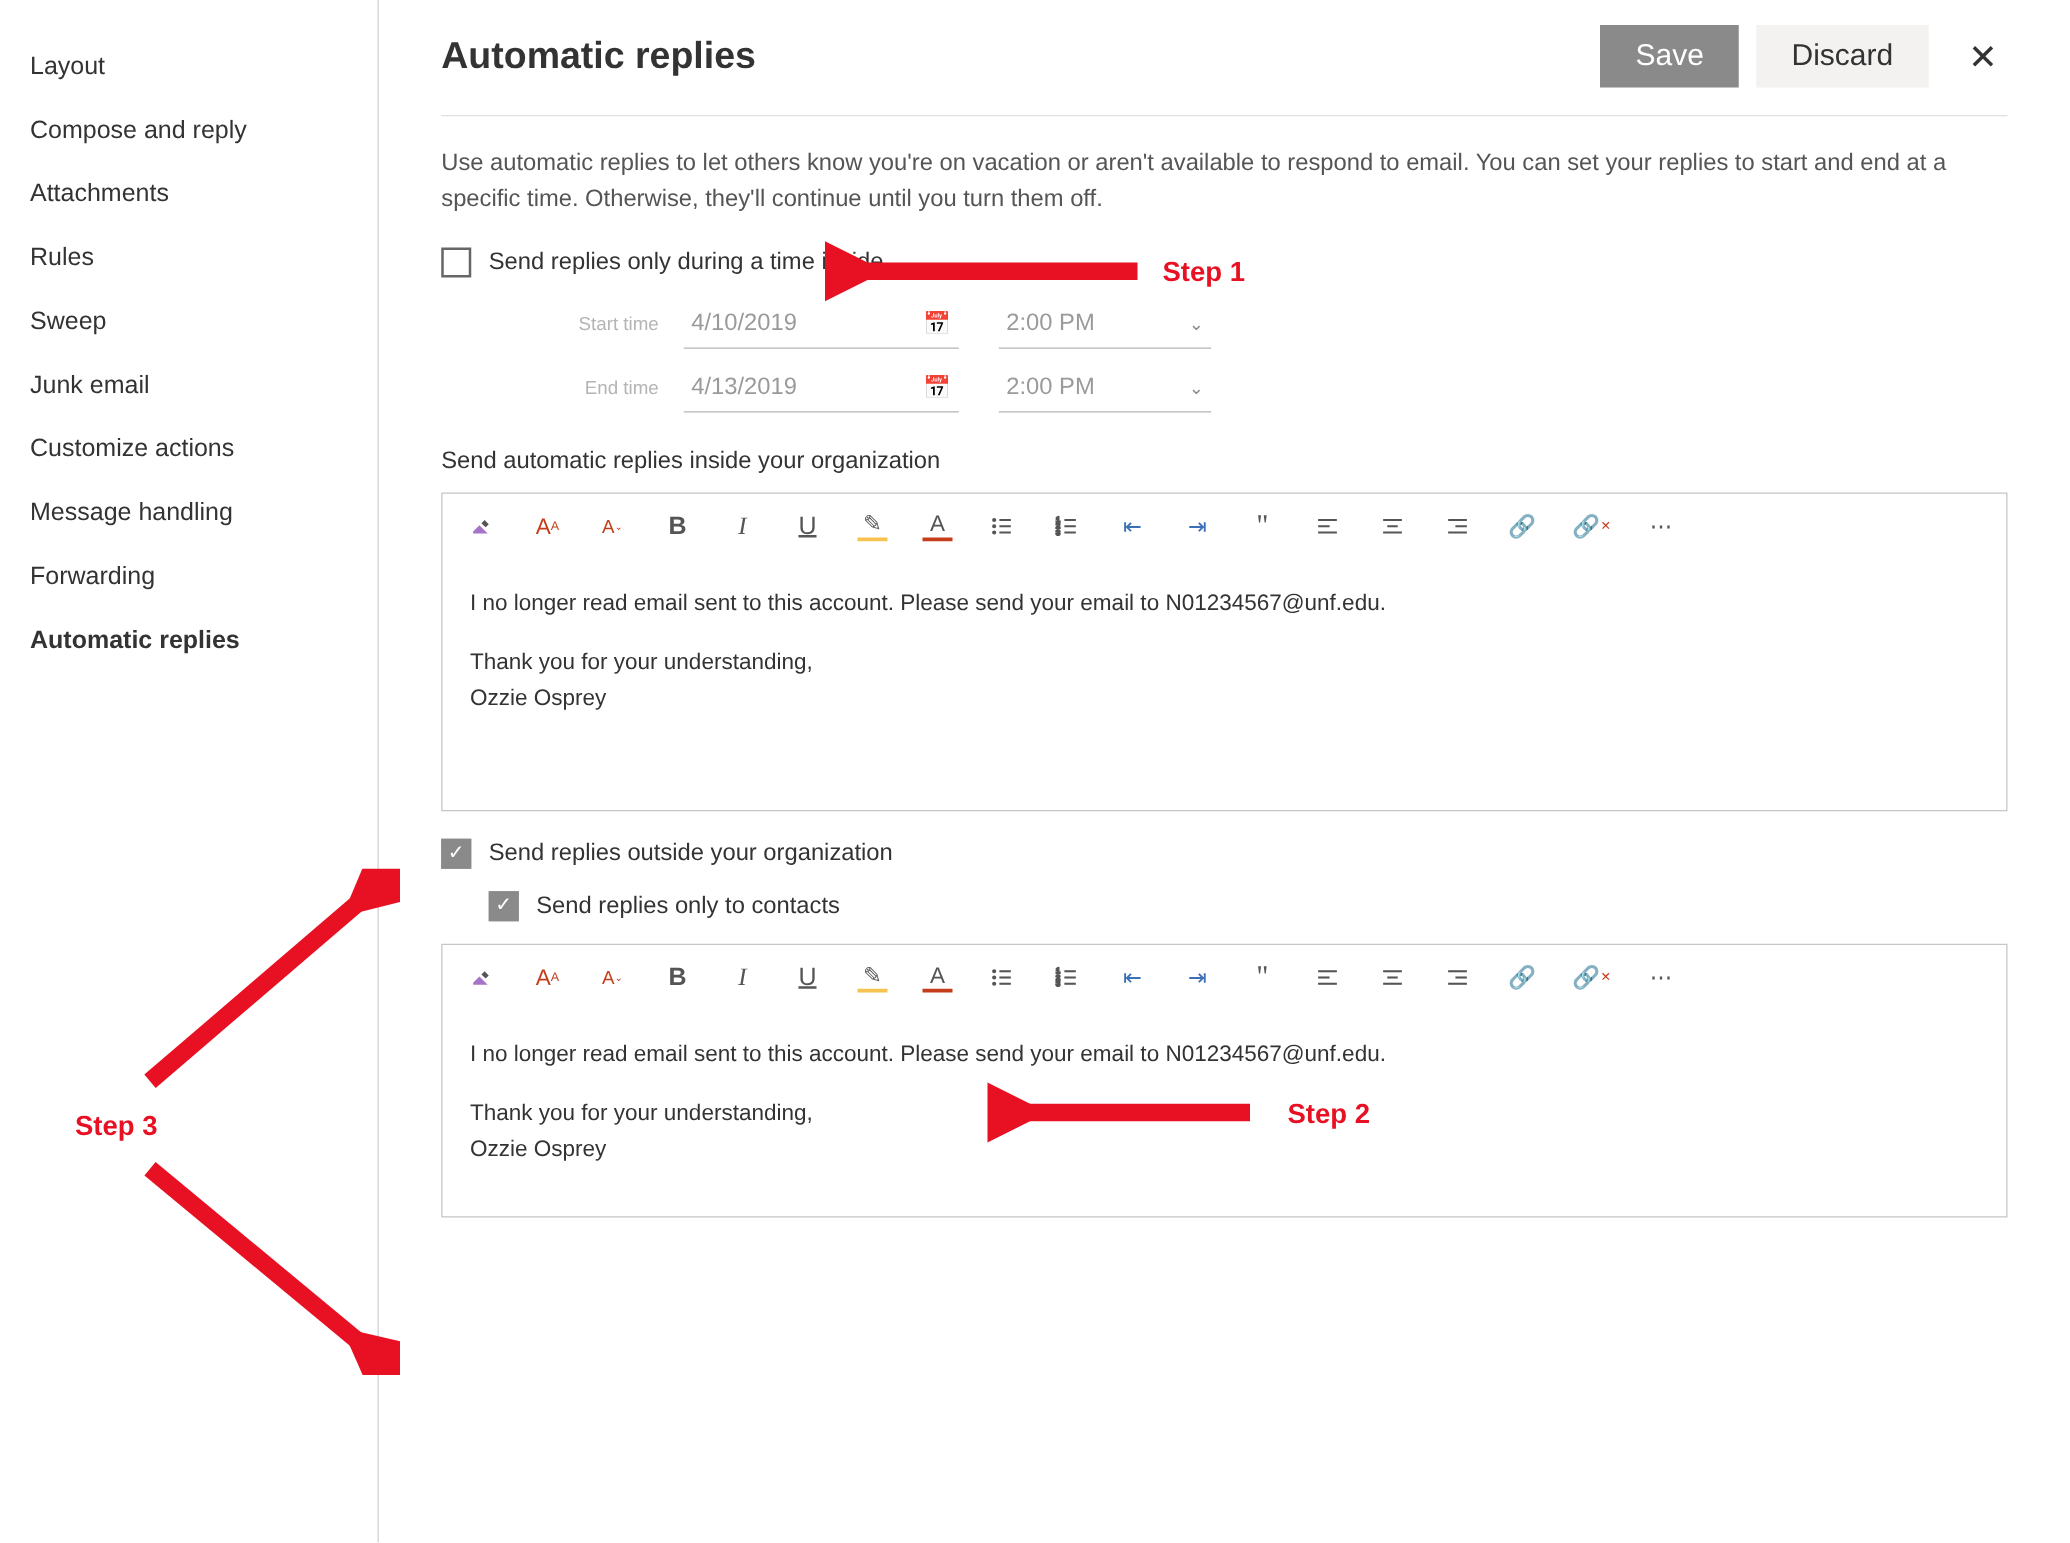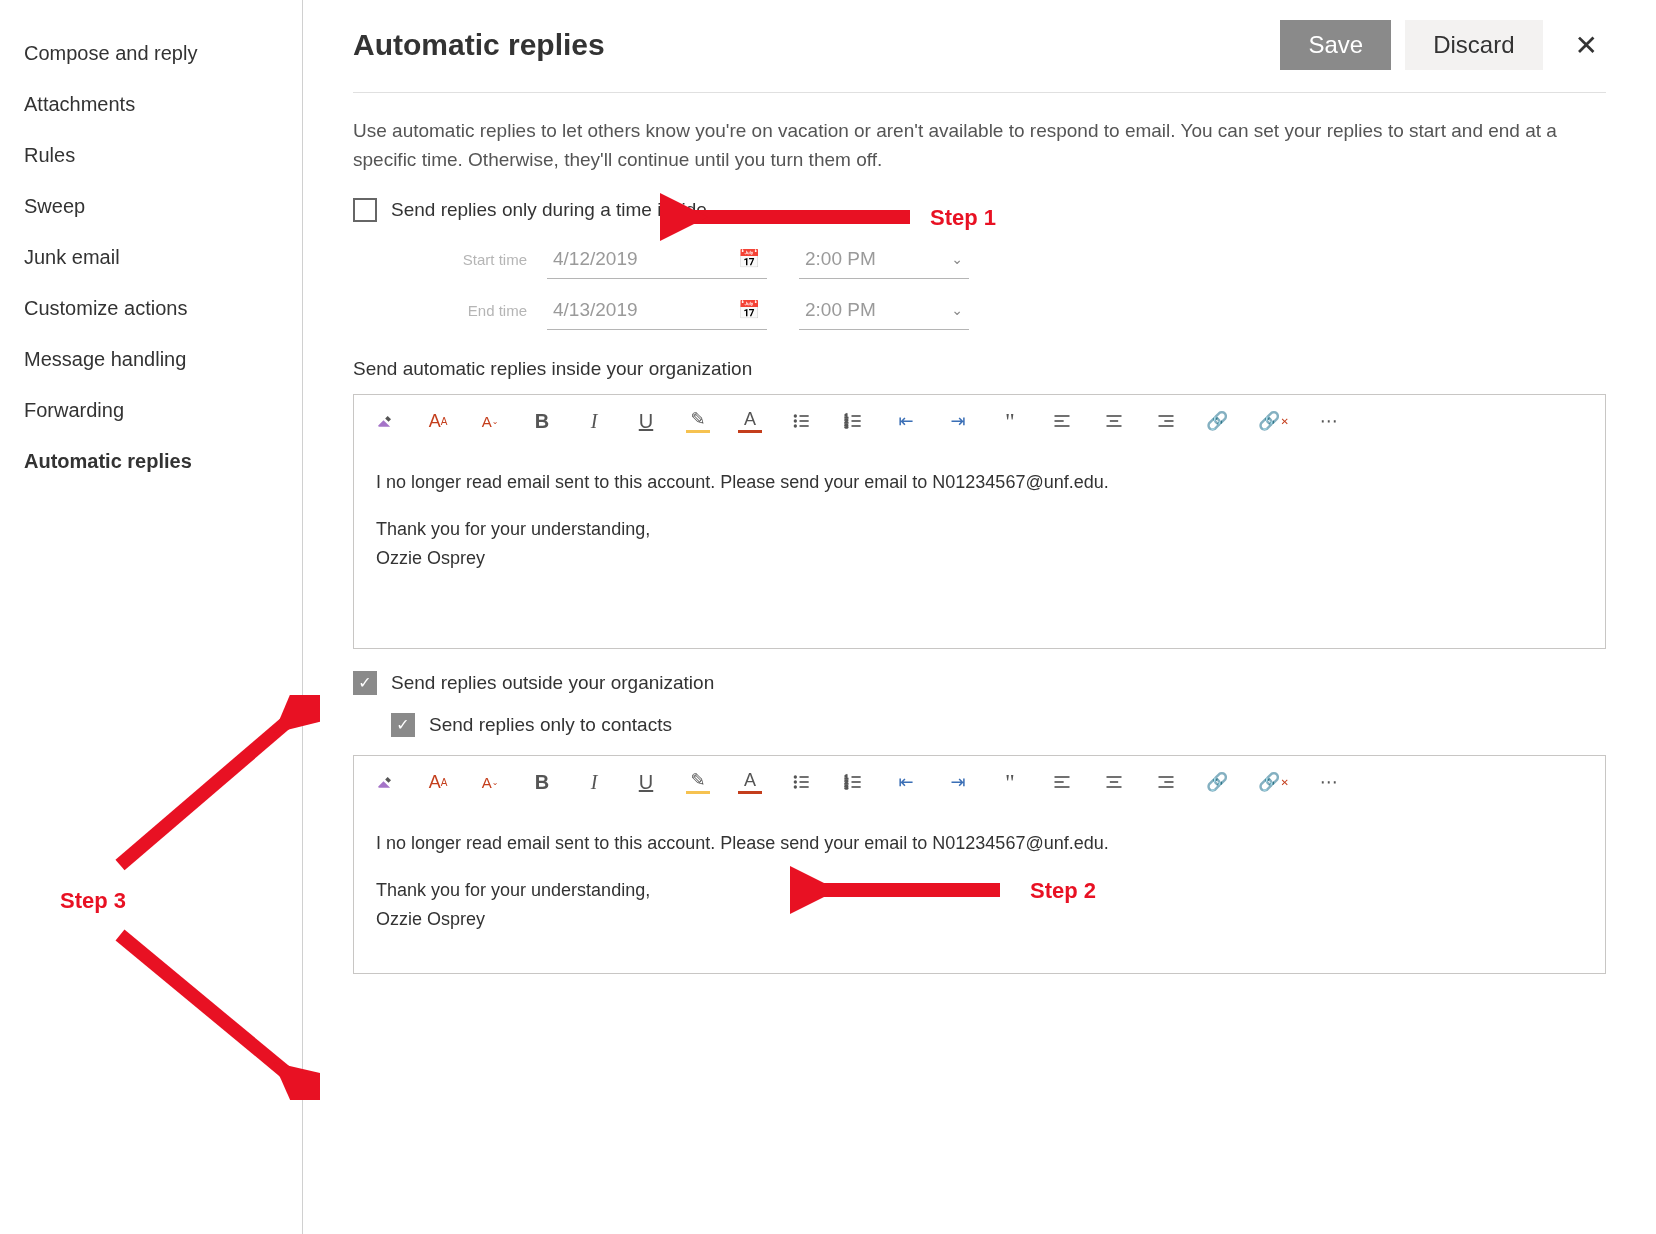--- a/index.html
+++ b/index.html
@@ -130,20 +130,21 @@
 .annotation {
   position: absolute; color: #e81123; font-weight: 700;
   font-size: 22px; pointer-events: none; z-index: 100;
 }
 .arrow-svg { position: absolute; pointer-events: none; z-index: 99; }
 </style>
 </head>
 <body>
 
 <div class="sidebar">
+  <div class="sidebar-item">Layout</div>
   <div class="sidebar-item">Compose and reply</div>
   <div class="sidebar-item">Attachments</div>
   <div class="sidebar-item">Rules</div>
   <div class="sidebar-item">Sweep</div>
   <div class="sidebar-item">Junk email</div>
   <div class="sidebar-item">Customize actions</div>
   <div class="sidebar-item">Message handling</div>
   <div class="sidebar-item">Forwarding</div>
   <div class="sidebar-item active">Automatic replies</div>
 </div>
@@ -165,21 +166,21 @@
 
   <div class="checkbox-row">
     <div class="checkbox"></div>
     <span class="checkbox-label">Send replies only during a time inside</span>
   </div>
 
   <div class="time-grid">
     <div class="time-row">
       <span class="time-label">Start time</span>
       <div class="date-field">
-        <span>4/12/2019</span>
+        <span>4/10/2019</span>
         <span class="cal-icon">📅</span>
       </div>
       <div class="time-field">
         <span>2:00 PM</span>
         <span class="chev-icon">⌄</span>
       </div>
     </div>
     <div class="time-row">
       <span class="time-label">End time</span>
       <div class="date-field">

